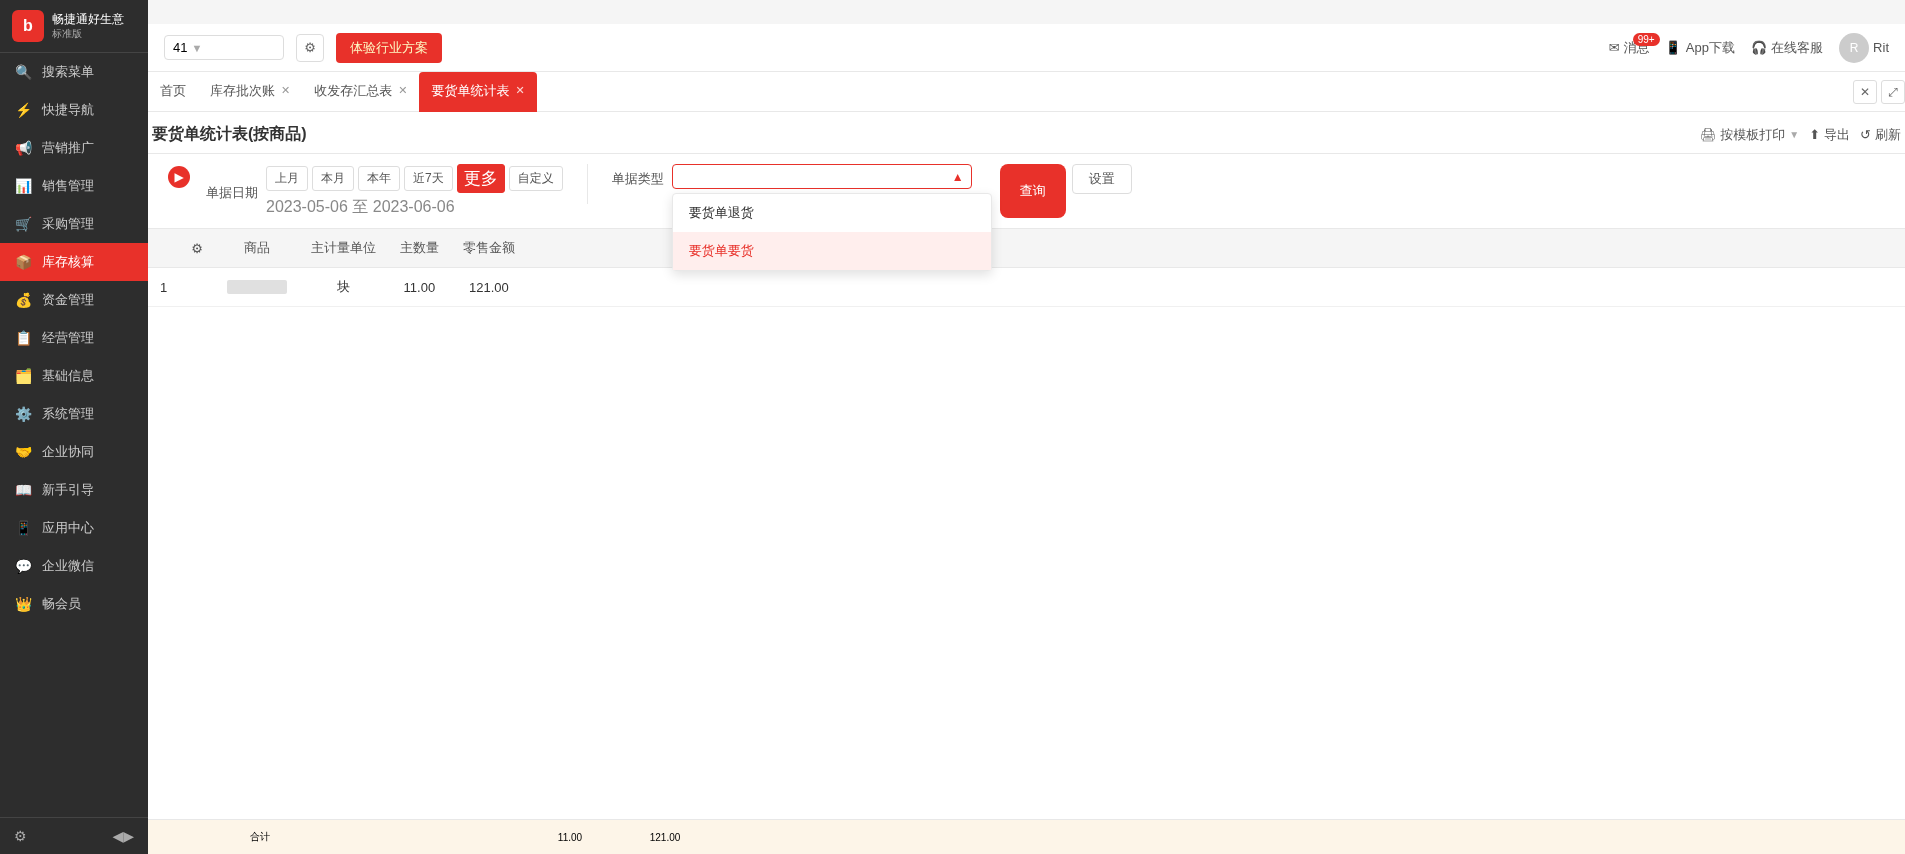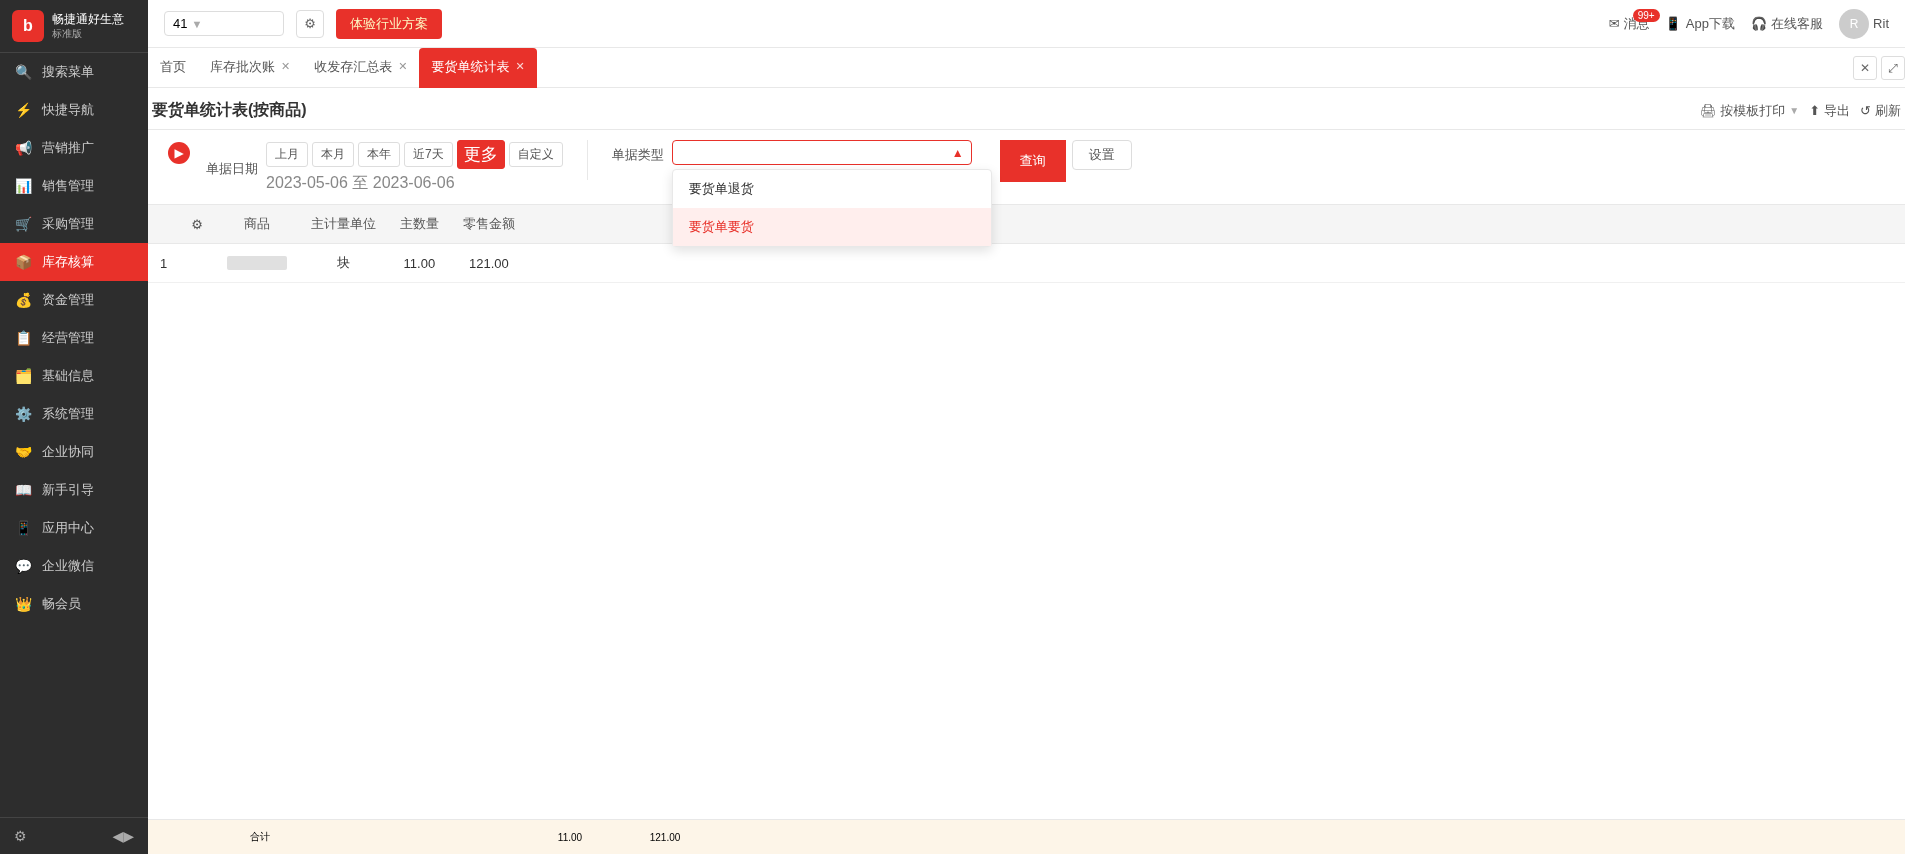--- a/index.html
+++ b/index.html
@@ -66,20 +66,21 @@
     
     .top-header {
       background: #fff;
       display: flex;
       align-items: center;
       justify-content: space-between;
       padding: 0 16px;
       height: 48px;
       border-bottom: 1px solid #e8e8e8;
       flex-shrink: 0;
+      margin-top: 24px;
     }
     .top-header-left {
       display: flex; align-items: center; gap: 12px;
     }
     .store-select {
       display: flex; align-items: center; gap: 4px;
       border: 1px solid #ddd; border-radius: 4px; padding: 4px 8px;
       cursor: pointer; background: #fff; min-width: 120px;
     }
     .gear-btn {
@@ -256,22 +257,22 @@
     .warehouse-input {
       border: 1px solid #ddd; border-radius: 4px;
       padding: 4px 30px 4px 8px; font-size: 13px; min-width: 160px;
       outline: none;
     }
     .more-filter-btn {
       color: #aaa; cursor: pointer; font-size: 16px;
     }
     .query-btn {
       background: #e8312a; color: #fff;
-      border: none; border-radius: 0;
-      padding: 12px 20px; cursor: pointer; font-size: 13px;
+      border: none; border-radius: 8px;
+      padding: 18px 20px; cursor: pointer; font-size: 13px;
     }
     .setting-btn {
       border: 1px solid #ddd; border-radius: 4px;
       padding: 5px 16px; cursor: pointer; font-size: 13px; color: #555;
       background: #fff;
     }
 
     
     .table-area {
       flex: 1; overflow: auto; padding: 0;

